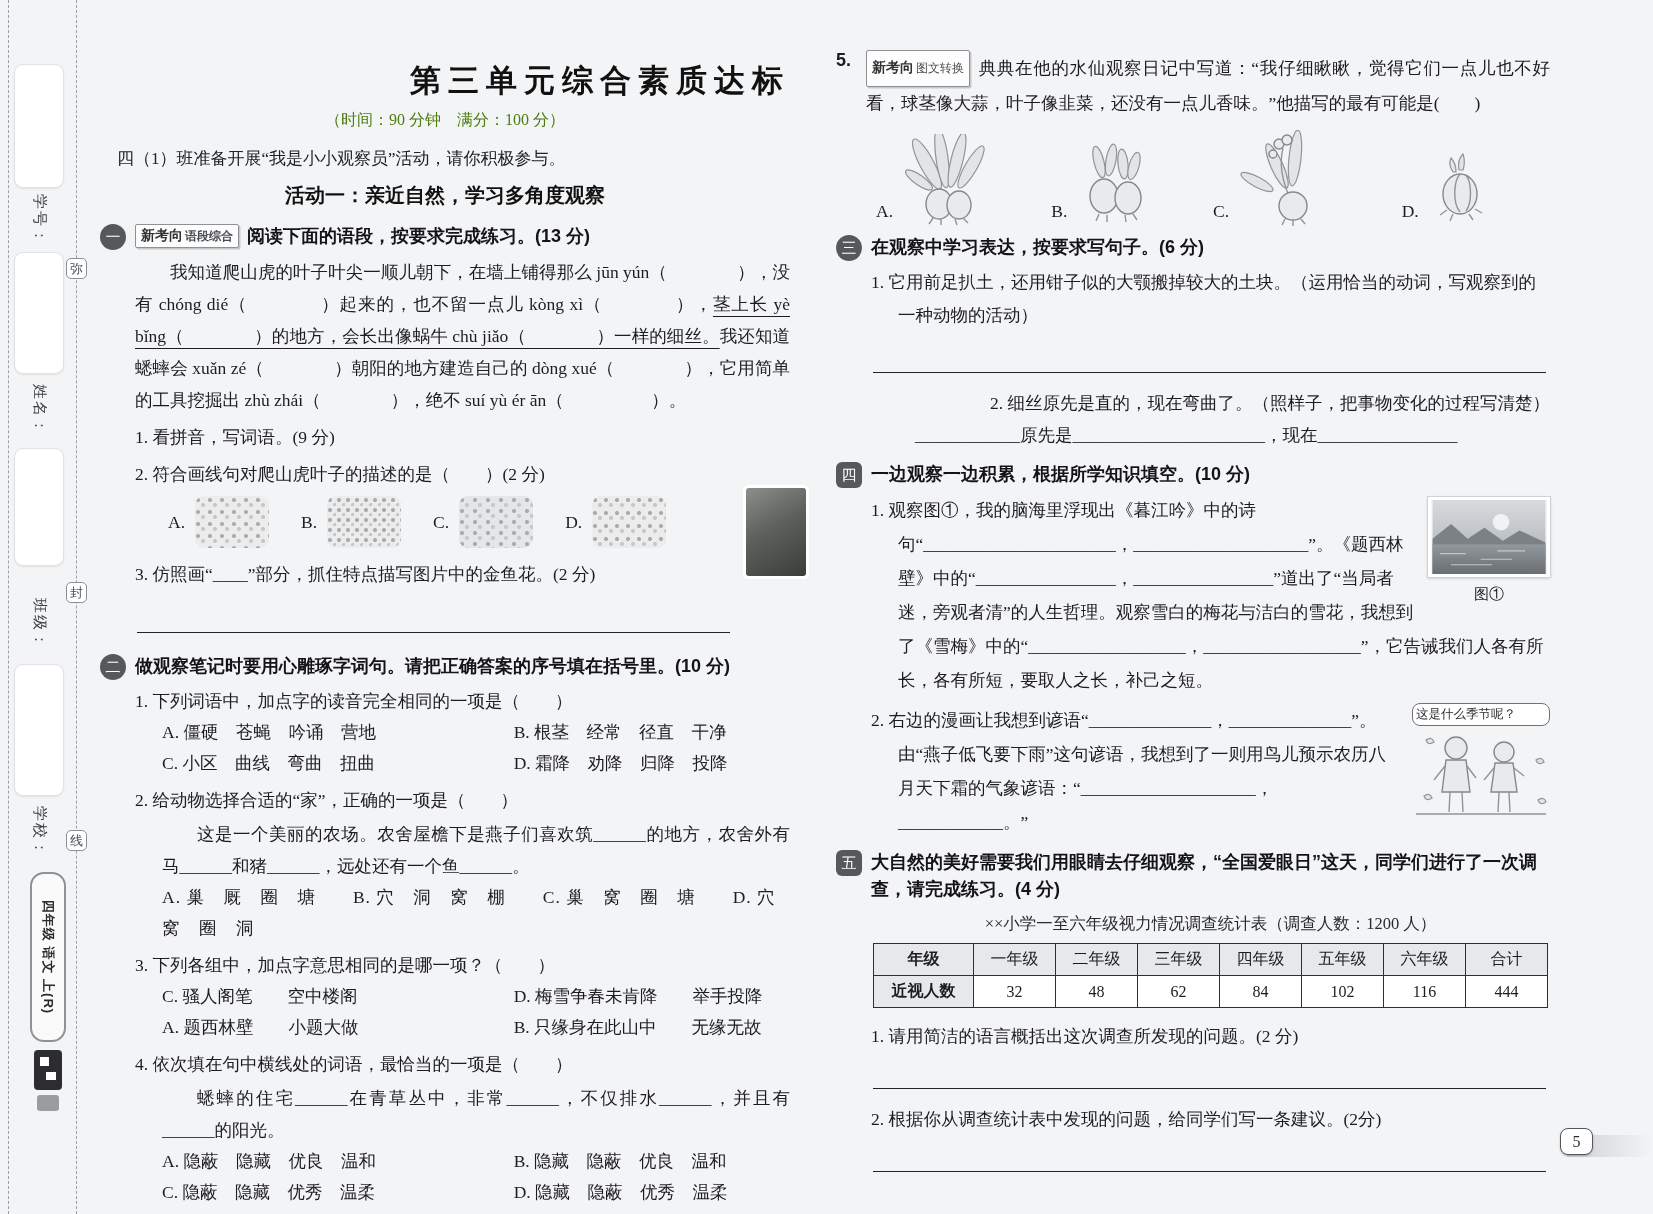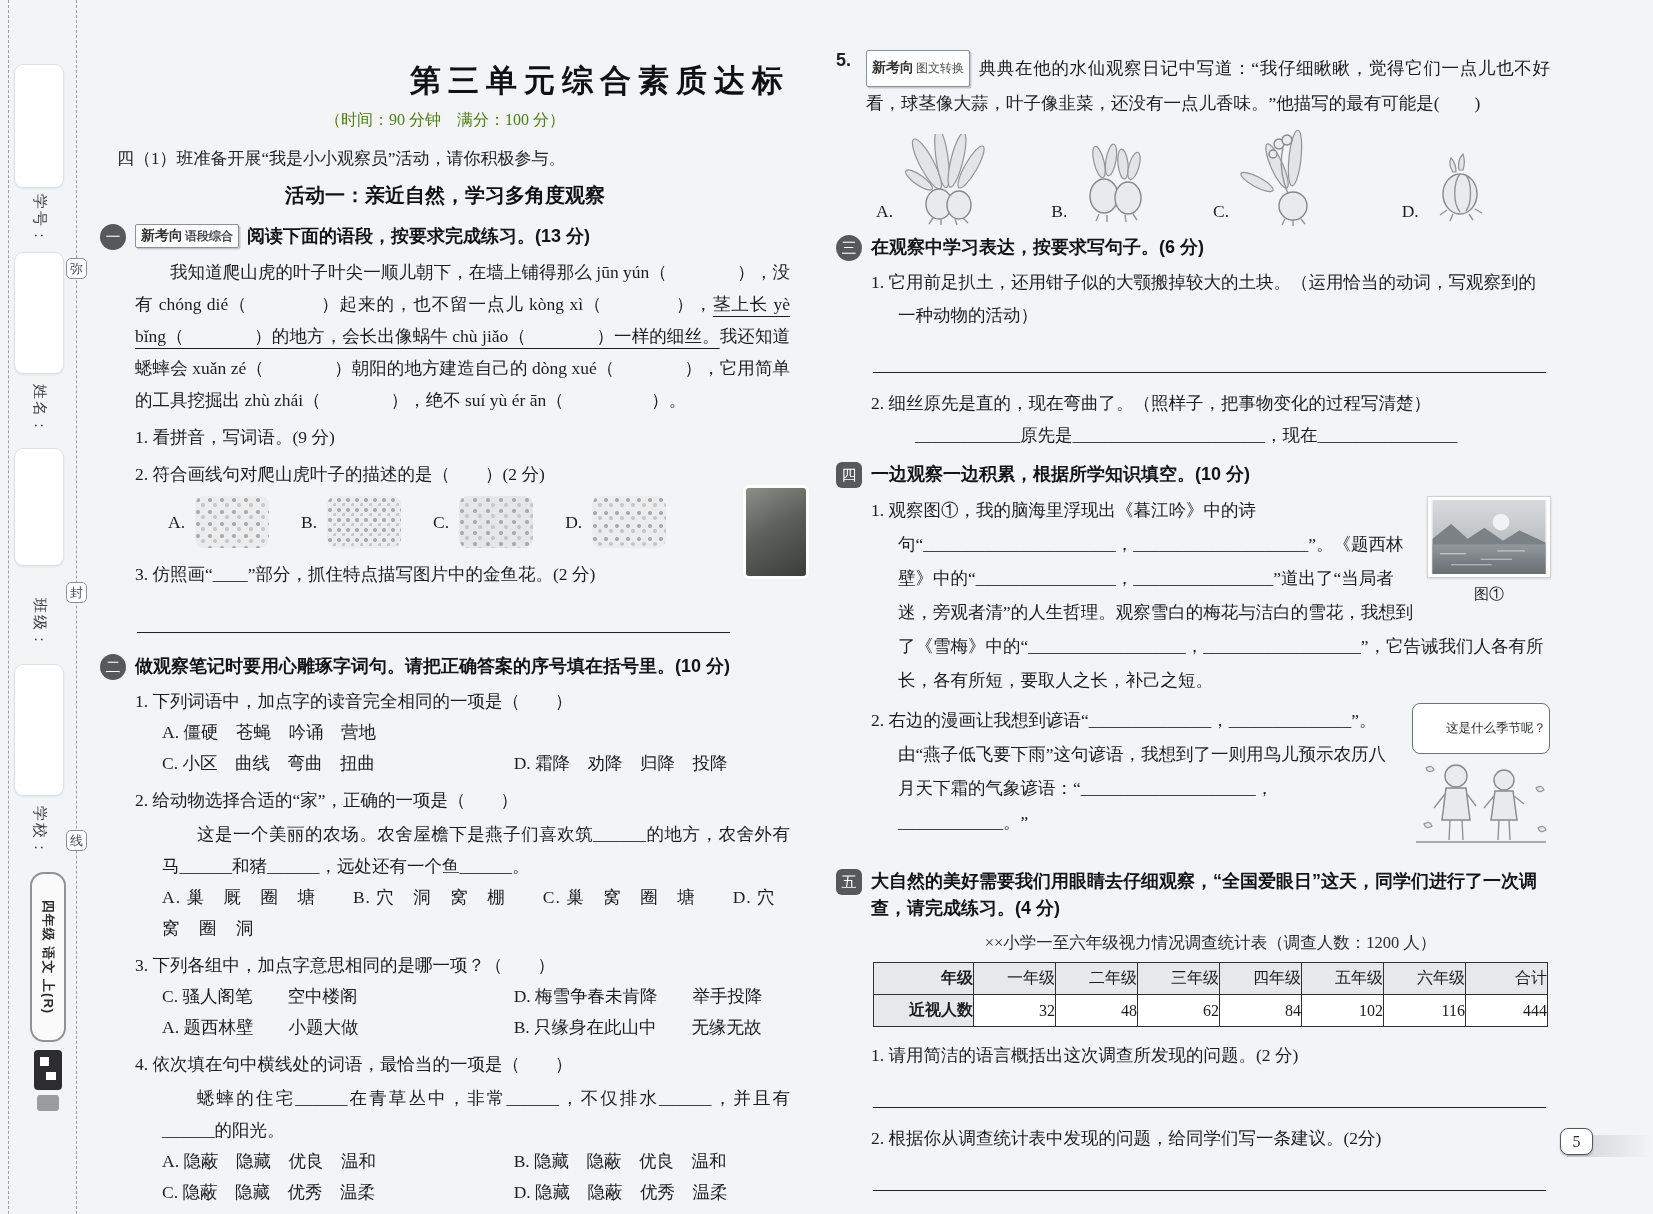--- a/index.html
+++ b/index.html
@@ -114,27 +114,27 @@
   .plantrow .pitem { display:flex; align-items:flex-end; }
   .plantrow .plabel { font-size:17.5px; margin-right:4px; line-height:30px; }
   .figright {
     float:right; margin:4px 0 4px 12px; text-align:center;
   }
   .figright .fcap { font-size:15px; margin-top:4px; }
   .landscape { width:122px; height:80px; border:3px solid #fff; box-shadow:0 0 0 1px #cfd2d5, 0 1px 3px rgba(0,0,0,.25); }
   .cartoon { float:right; width:138px; margin:0 0 4px 10px; position:relative; }
   .bubble {
     border:1.6px solid #6f7377; border-radius:8px; background:#fff;
-    font-size:12.5px; text-align:right; padding:16px 3px; color:#2c2e30;
+    font-size:12.5px; text-align:left; padding:2px 3px; color:#2c2e30;
     font-family:"Liberation Sans", sans-serif;
   }
 
   table.vision { border-collapse:collapse; margin:8px auto 0 auto; }
   table.vision td {
-    border:1.6px solid #2f2f31; font-size:16px; text-align:right;
+    border:1.6px solid #2f2f31; font-size:16px; text-align:center;
     padding:5px 0; width:82px; background:#fff;
   }
   table.vision td.hd { background:#e7e8ea; font-weight:bold; width:100px; font-family:"Liberation Sans", sans-serif; }
   table.vision tr:first-child td { background:#e7e8ea; }
   .tbl-title { text-align:center; font-size:16.5px; margin-top:10px; color:#2a2a2c; }
 
   
   .page-strip {
     position:absolute; left:1567px; top:1135px; width:86px; height:22px;
     background:linear-gradient(90deg,#cfd1d4,#f3f4f6);
@@ -228,20 +228,21 @@
   <div class="photo-goldfish"></div>
 
   <div class="sec" style="margin-top:20px;">
     <div class="secnum">二</div>
     <div class="sec-body">
       <div class="sec-heading">做观察笔记时要用心雕琢字词句。请把正确答案的序号填在括号里。(10 分)</div>
 
       <div class="q">1. 下列词语中，加点字的读音完全相同的一项是（　　）</div>
       <div class="optrow">
         <span class="o1">A. 僵硬　苍蝇　吟诵　营地</span>
+        <span class="o2">B. 根茎　经常　径直　干净</span>
       </div>
       <div class="optrow">
         <span class="o1">C. 小区　曲线　弯曲　扭曲</span>
         <span class="o2">D. 霜降　劝降　归降　投降</span>
       </div>
 
       <div class="q">2. 给动物选择合适的“家”，正确的一项是（　　）</div>
       <div class="qsub" style="text-indent:2em;">这是一个美丽的农场。农舍屋檐下是燕子们喜欢筑______的地方，农舍外有马______和猪______，远处还有一个鱼______。</div>
       <div class="optline">A. 巢　厩　圈　塘　　B. 穴　洞　窝　棚　　C. 巢　窝　圈　塘　　D. 穴　窝　圈　洞</div>
 
@@ -333,21 +334,21 @@
       </div>
     </div>
   </div>
 
   <div class="sec" style="margin-top:8px;">
     <div class="secnum">三</div>
     <div class="sec-body">
       <div class="sec-heading">在观察中学习表达，按要求写句子。(6 分)</div>
       <div class="q" style="line-height:33px;">1. 它用前足扒土，还用钳子似的大颚搬掉较大的土块。（运用恰当的动词，写观察到的一种动物的活动）</div>
       <div class="ansline" style="margin:40px 4px 0 2px;"></div>
-      <div class="q" style="margin-top:14px;">2. 细丝原先是直的，现在弯曲了。（照样子，把事物变化的过程写清楚）</div>
+      <div class="q" style="margin-top:14px;text-align:right;">2. 细丝原先是直的，现在弯曲了。（照样子，把事物变化的过程写清楚）</div>
       <div style="font-size:17.5px;line-height:32px;padding-left:44px;">____________原先是______________________，现在________________</div>
     </div>
   </div>
 
   <div class="sec" style="margin-top:10px;">
     <div class="secnum sq">四</div>
     <div class="sec-body">
       <div class="sec-heading">一边观察一边积累，根据所学知识填空。(10 分)</div>
 
       <div style="margin-top:4px;">

